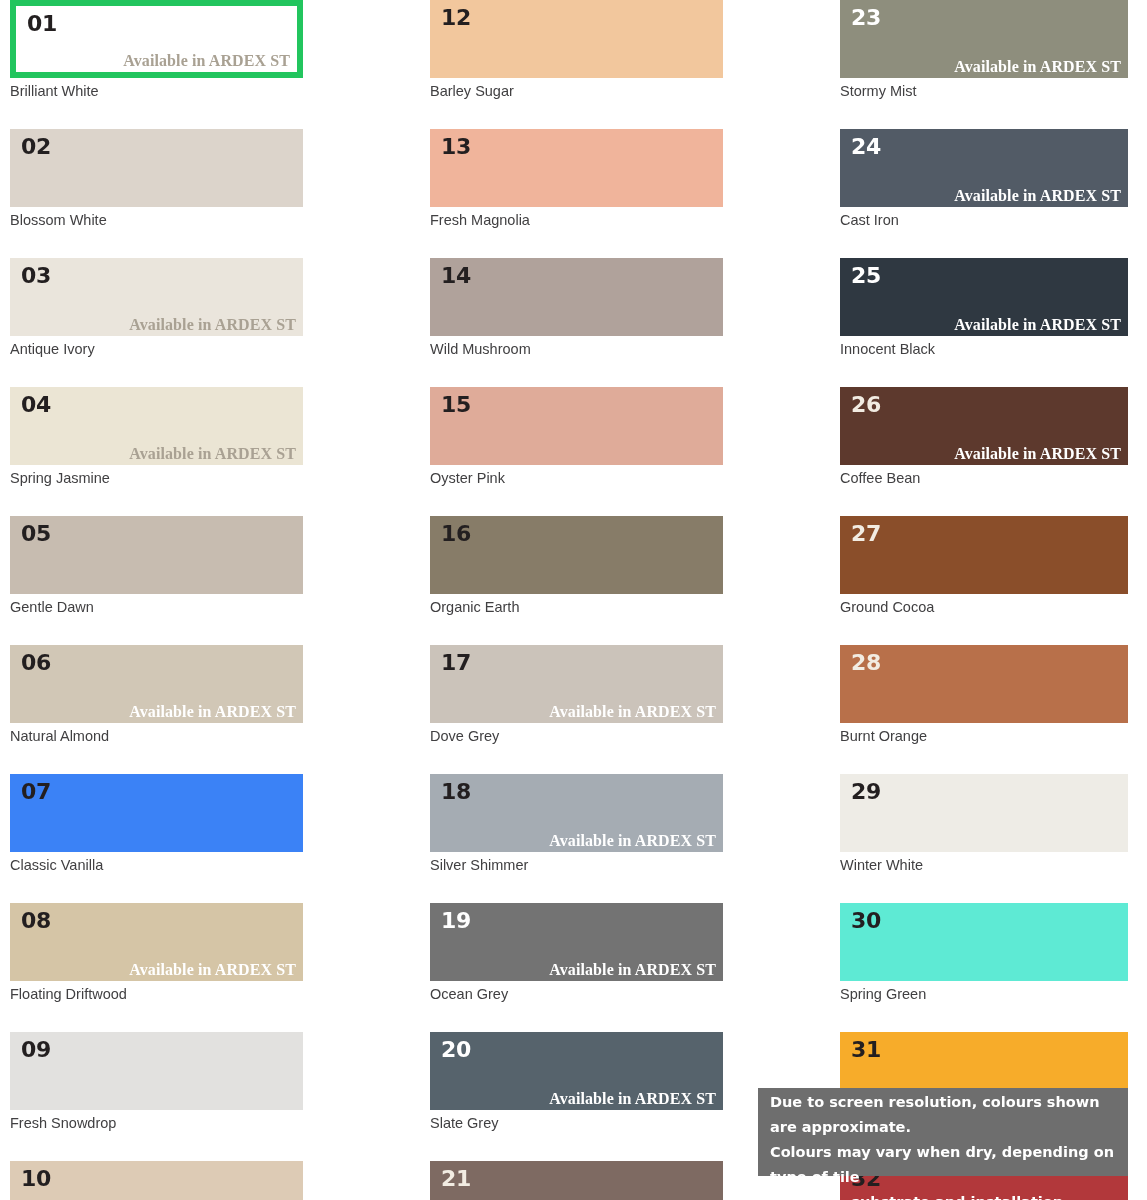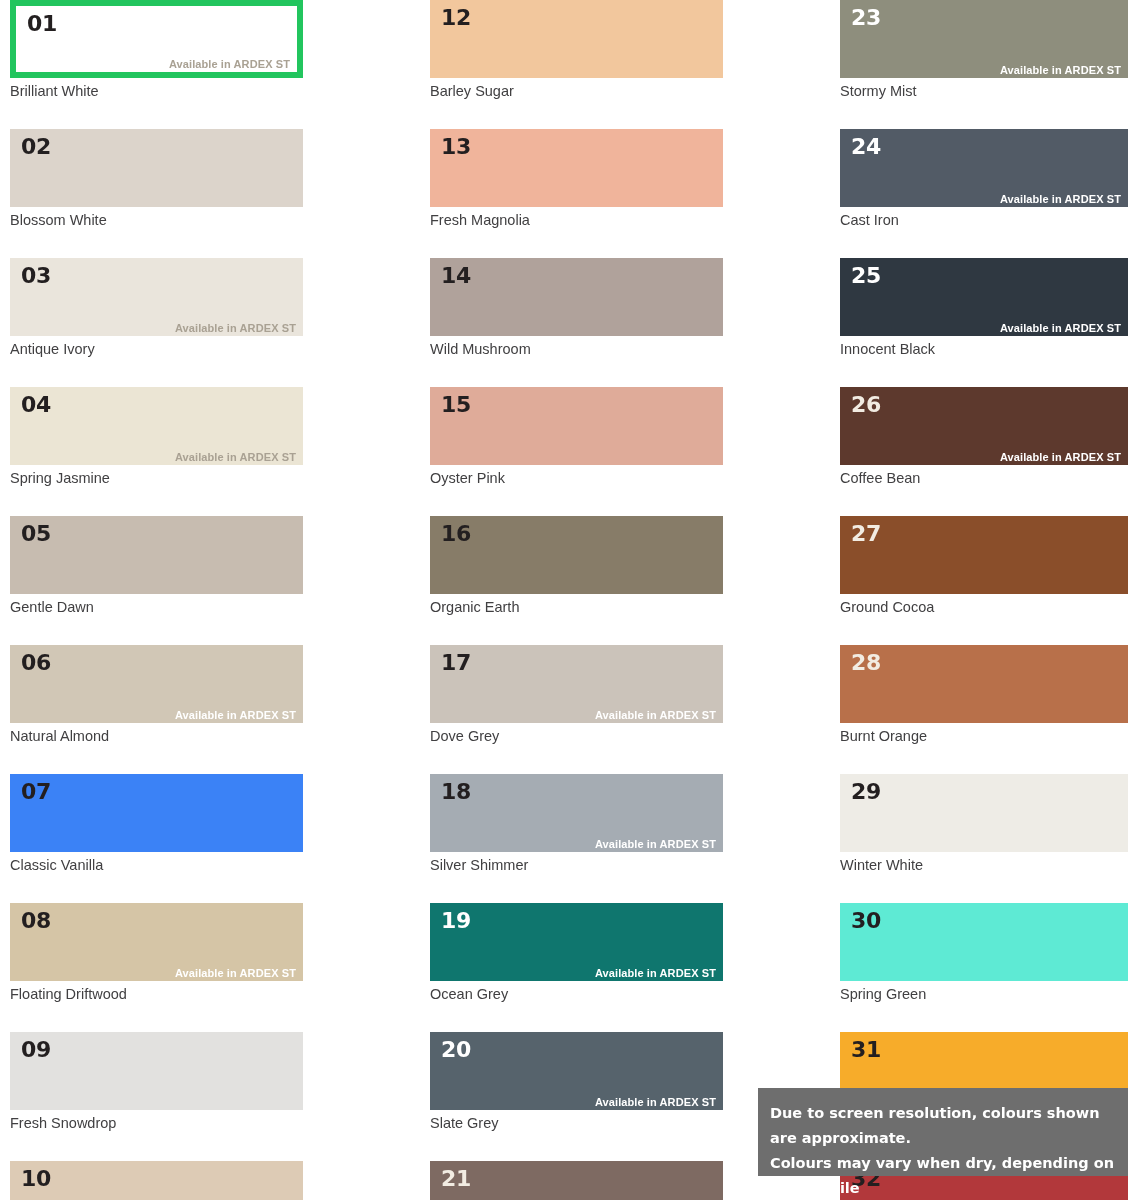--- a/index.html
+++ b/index.html
@@ -46,24 +46,24 @@
     font-family:"DejaVu Sans", sans-serif;
   }
   .swatch-num.dark{color:#231f20;}
   .swatch-num.light{color:#ffffff;}
   .swatch-num.cream{color:#f2ece2;}
 
   .ardex-tag{
     position:absolute;
     right:7px;
     bottom:2px;
-    font-size:11px;
+    font-size:16px;
     font-weight:bold;
     letter-spacing:0.1px;
-    font-family:Liberation Sans, sans-serif;
+    font-family:Liberation Serif, serif;
     white-space:nowrap;
   }
   .ardex-tag.grey{color:#a9a193;}
   .ardex-tag.white{color:#ffffff;}
 
   .swatch-name{
     margin-top:4px;
     font-size:14.5px;
     color:#414042;
     line-height:18px;
@@ -73,21 +73,21 @@
 
   
   #disclaimer{
     position:absolute;
     left:758px;
     top:1088px;
     width:370px;
     height:88px;
     background:#6e6e6e;
     box-sizing:border-box;
-    padding:13px 11px 0 12px;
+    padding:2px 11px 0 12px;
   }
   #disclaimer p{
     margin:0;
     color:#ffffff;
     font-size:14.5px;
     line-height:25px;
     font-weight:bold;
     font-family:"DejaVu Sans", sans-serif;
   }
 </style>
@@ -201,21 +201,21 @@
         <div class="swatch-name">Dove Grey</div>
       </div>
       <div class="swatch-item">
         <div class="swatch-chip" style="background: rgb(165, 172, 179);">
           <span class="swatch-num dark">18</span>
           <span class="ardex-tag white">Available in ARDEX ST</span>
         </div>
         <div class="swatch-name">Silver Shimmer</div>
       </div>
       <div class="swatch-item">
-        <div class="swatch-chip" style="background: #0f766e; padding-left: 28px;">
+        <div class="swatch-chip" style="background: #737373; padding-left: 28px;">
           <span class="swatch-num light">19</span>
           <span class="ardex-tag white">Available in ARDEX ST</span>
         </div>
         <div class="swatch-name">Ocean Grey</div>
       </div>
       <div class="swatch-item">
         <div class="swatch-chip" style="background: rgb(86, 99, 108);">
           <span class="swatch-num light">20</span>
           <span class="ardex-tag white">Available in ARDEX ST</span>
         </div>

